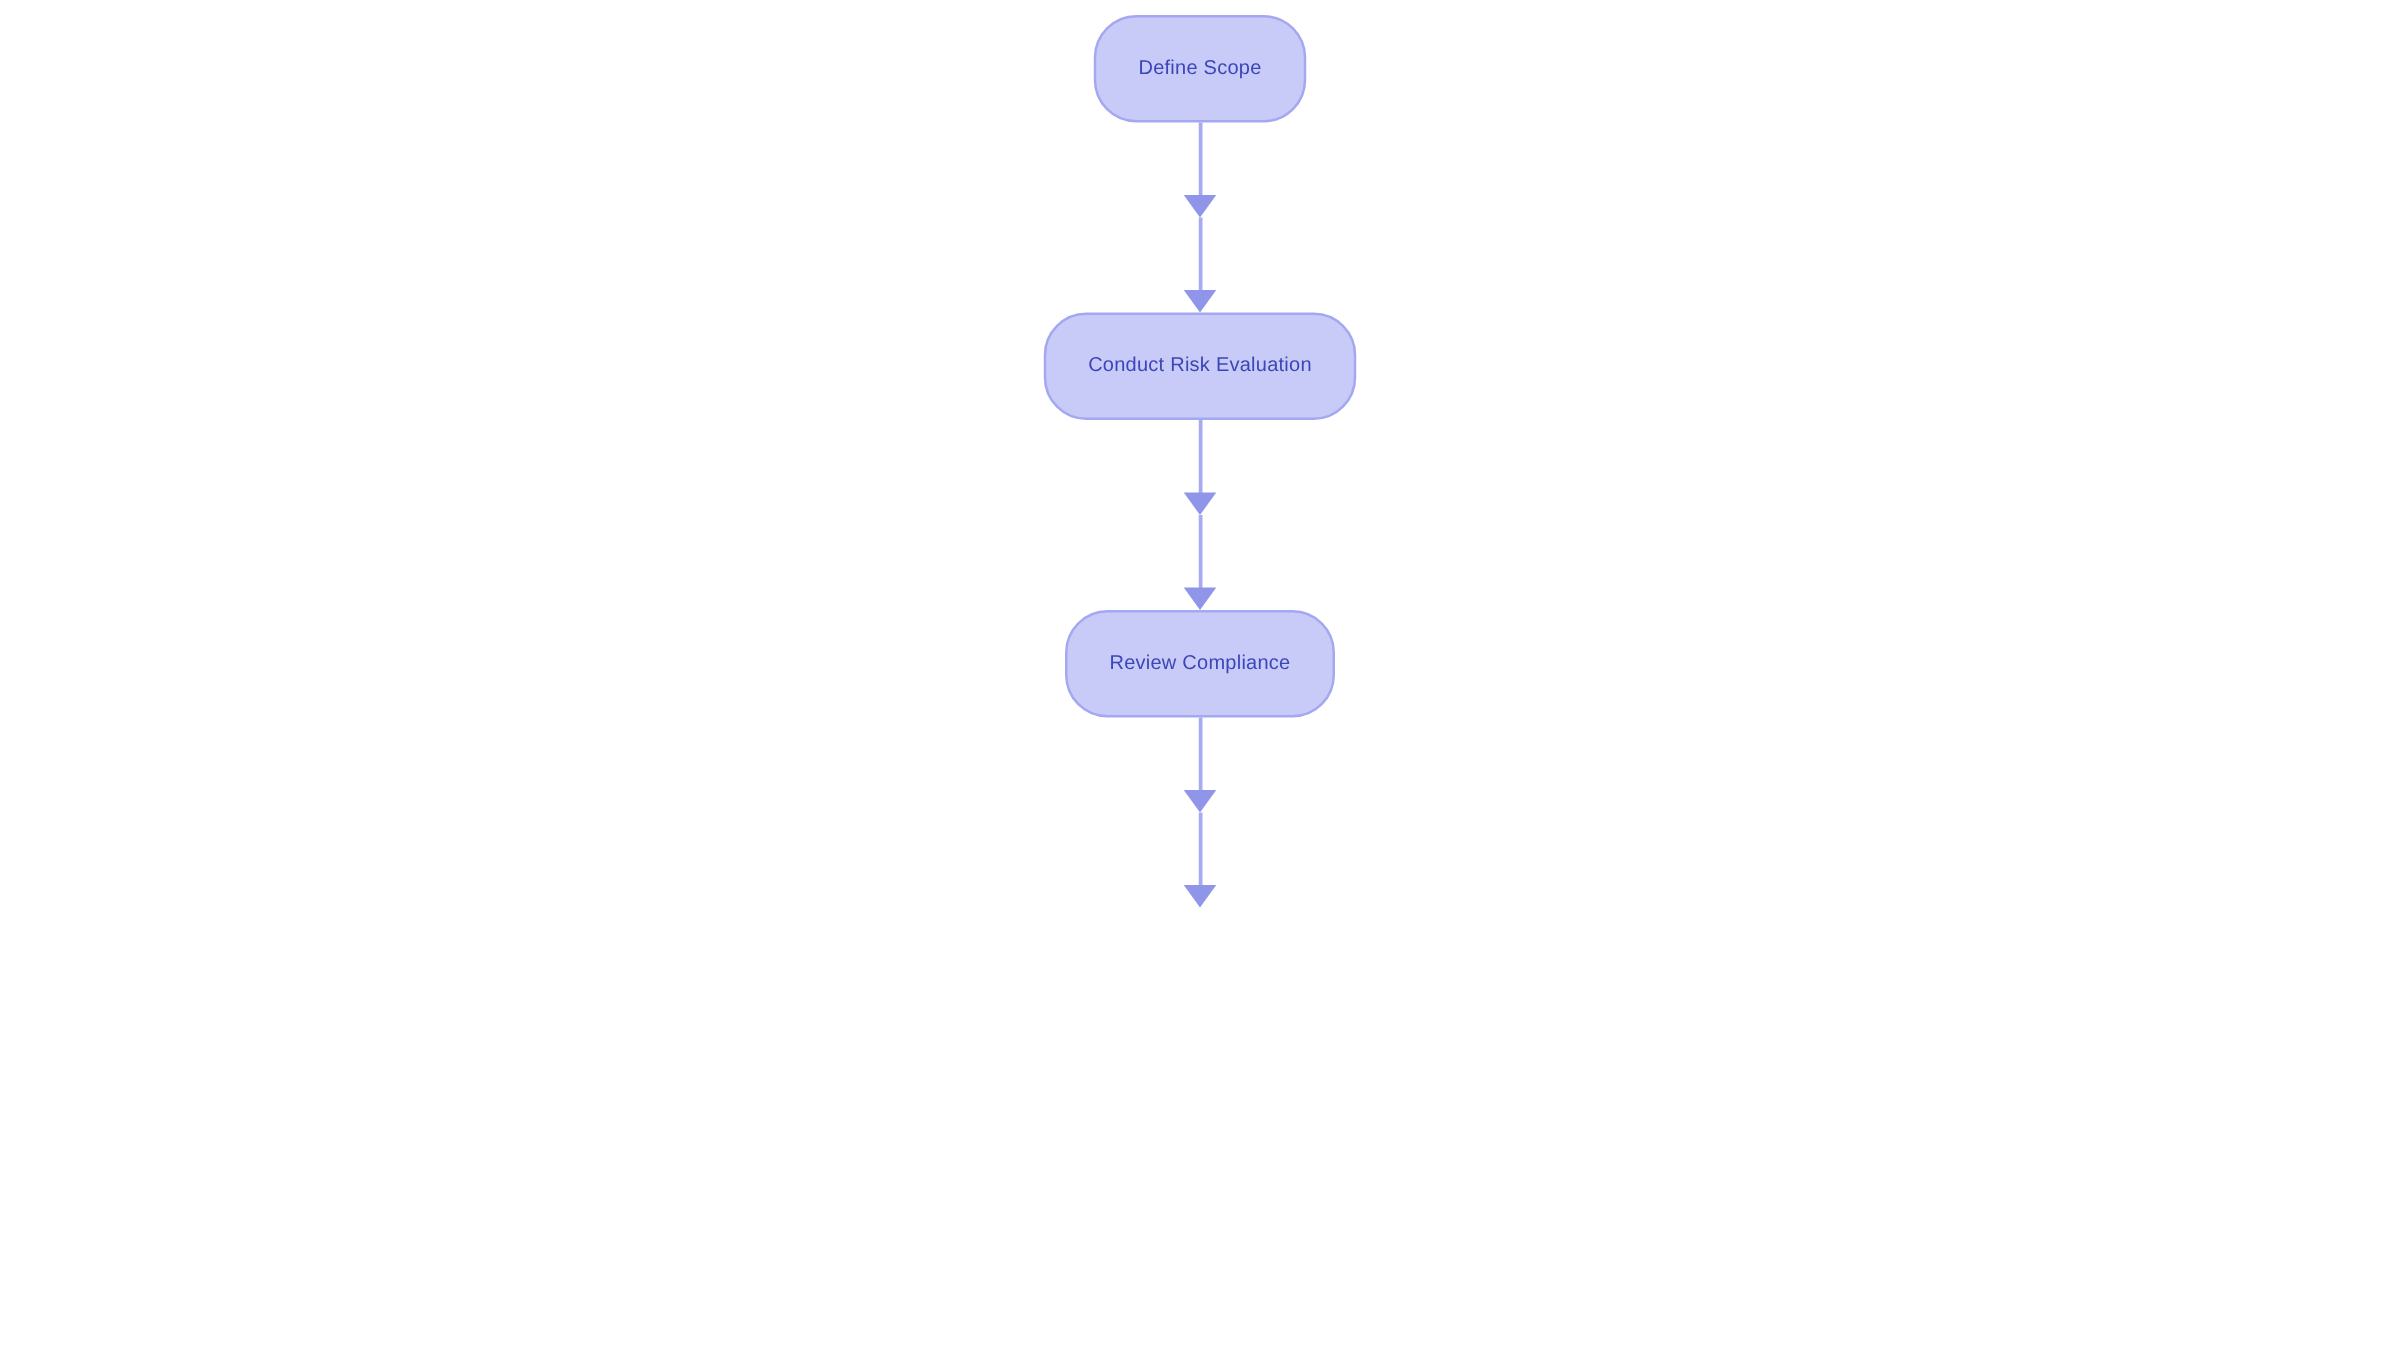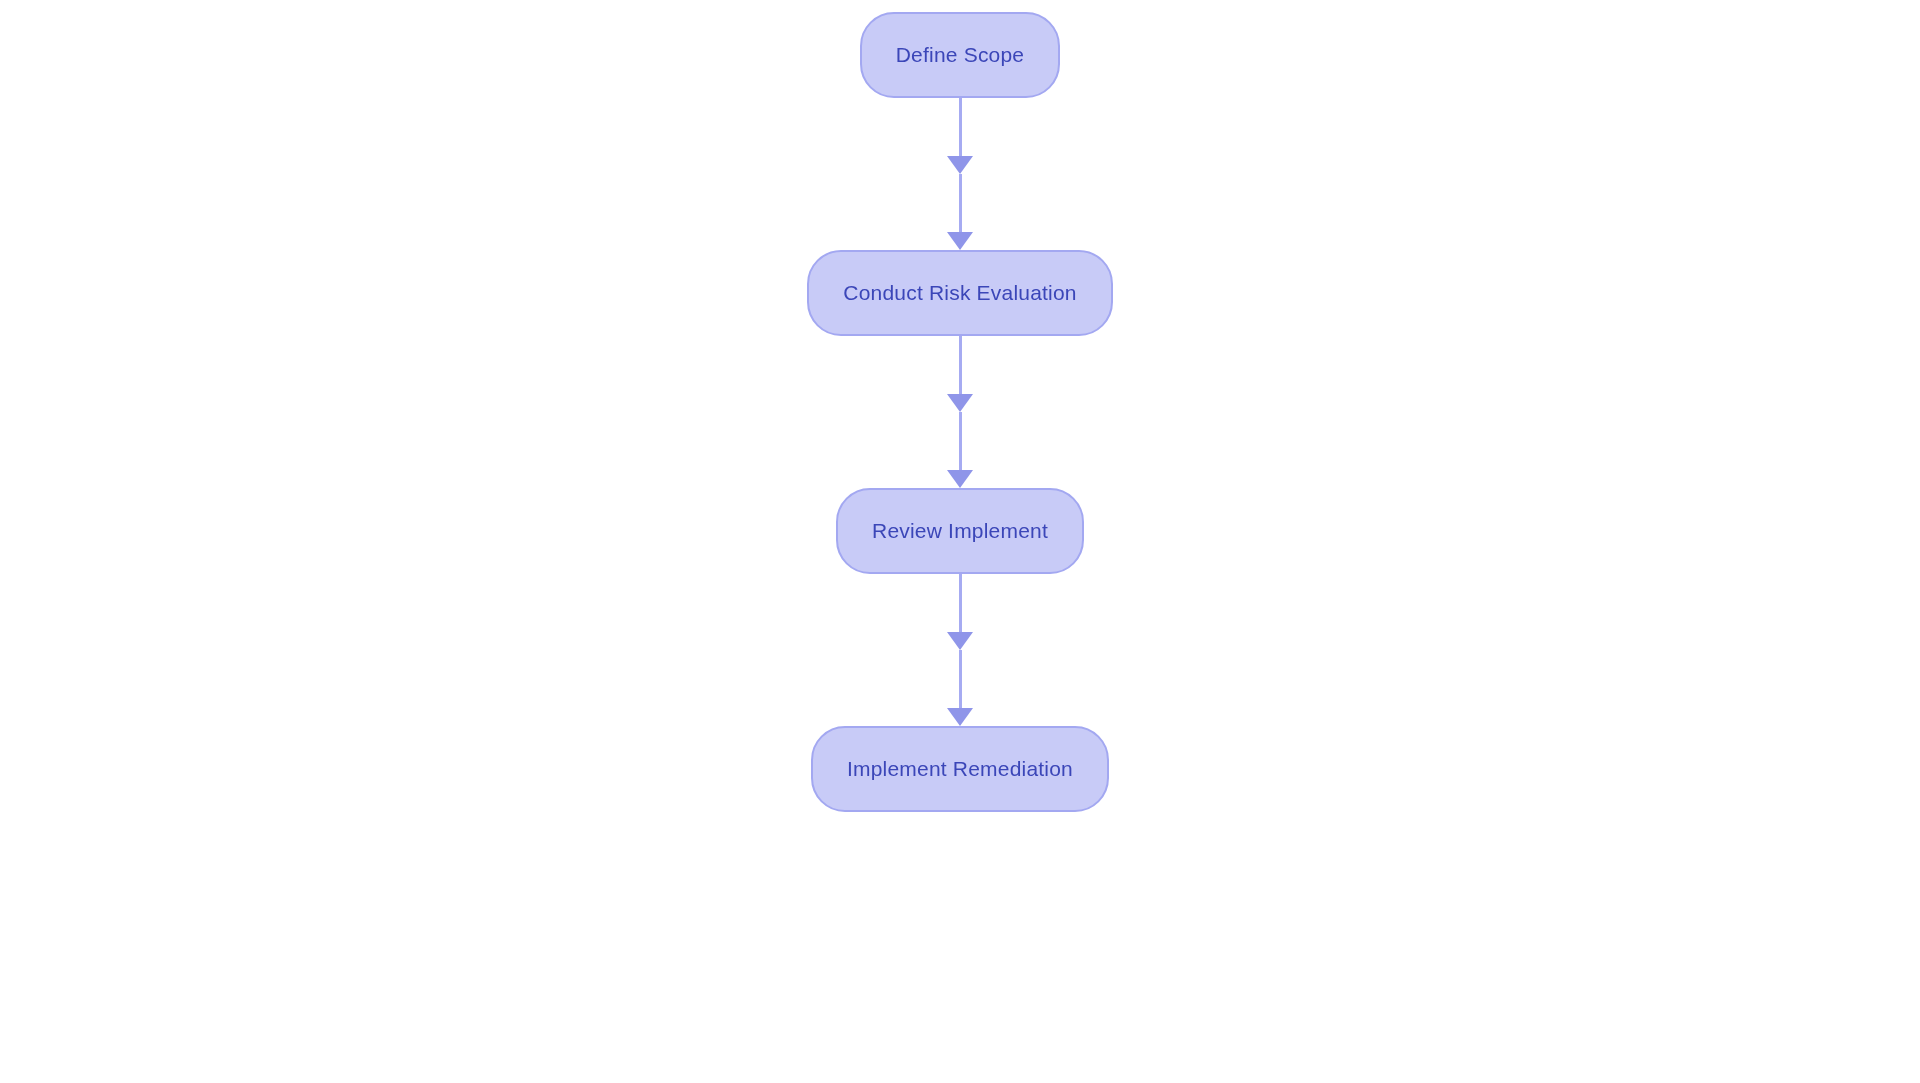--- a/index.html
+++ b/index.html
@@ -30,21 +30,21 @@
     padding: 0 34px;
     border-radius: 34px;
     background: var(--node-fill, #c8cbf7);
     border: 2px solid var(--node-border, #a3a8f1);
     display: flex;
     align-items: center;
     justify-content: center;
     flex: 0 0 auto;
   }
   .node-label {
-    font-size: 21px;
+    font-size: 16px;
     letter-spacing: 0.2px;
     color: var(--node-text, #3b46b8);
     white-space: nowrap;
   }
   .arrow {
     height: 76px;
     flex: 0 0 auto;
     display: flex;
     flex-direction: column;
     align-items: center;
@@ -92,31 +92,28 @@
     <div class="arrow-head"></div>
   </div>
 
 
   <div class="arrow">
     <div class="arrow-stem"></div>
     <div class="arrow-head"></div>
   </div>
 
   <div class="node">
-    <span class="node-label">Review Implement</span>
+    <span class="node-label">Review Compliance</span>
   </div>
 
   <div class="arrow">
     <div class="arrow-stem"></div>
     <div class="arrow-head"></div>
   </div>
 
 
   <div class="arrow">
     <div class="arrow-stem"></div>
     <div class="arrow-head"></div>
   </div>
 
-  <div class="node">
-    <span class="node-label">Implement Remediation</span>
-  </div>
 </div>
 </div>
 
 </body></html>

